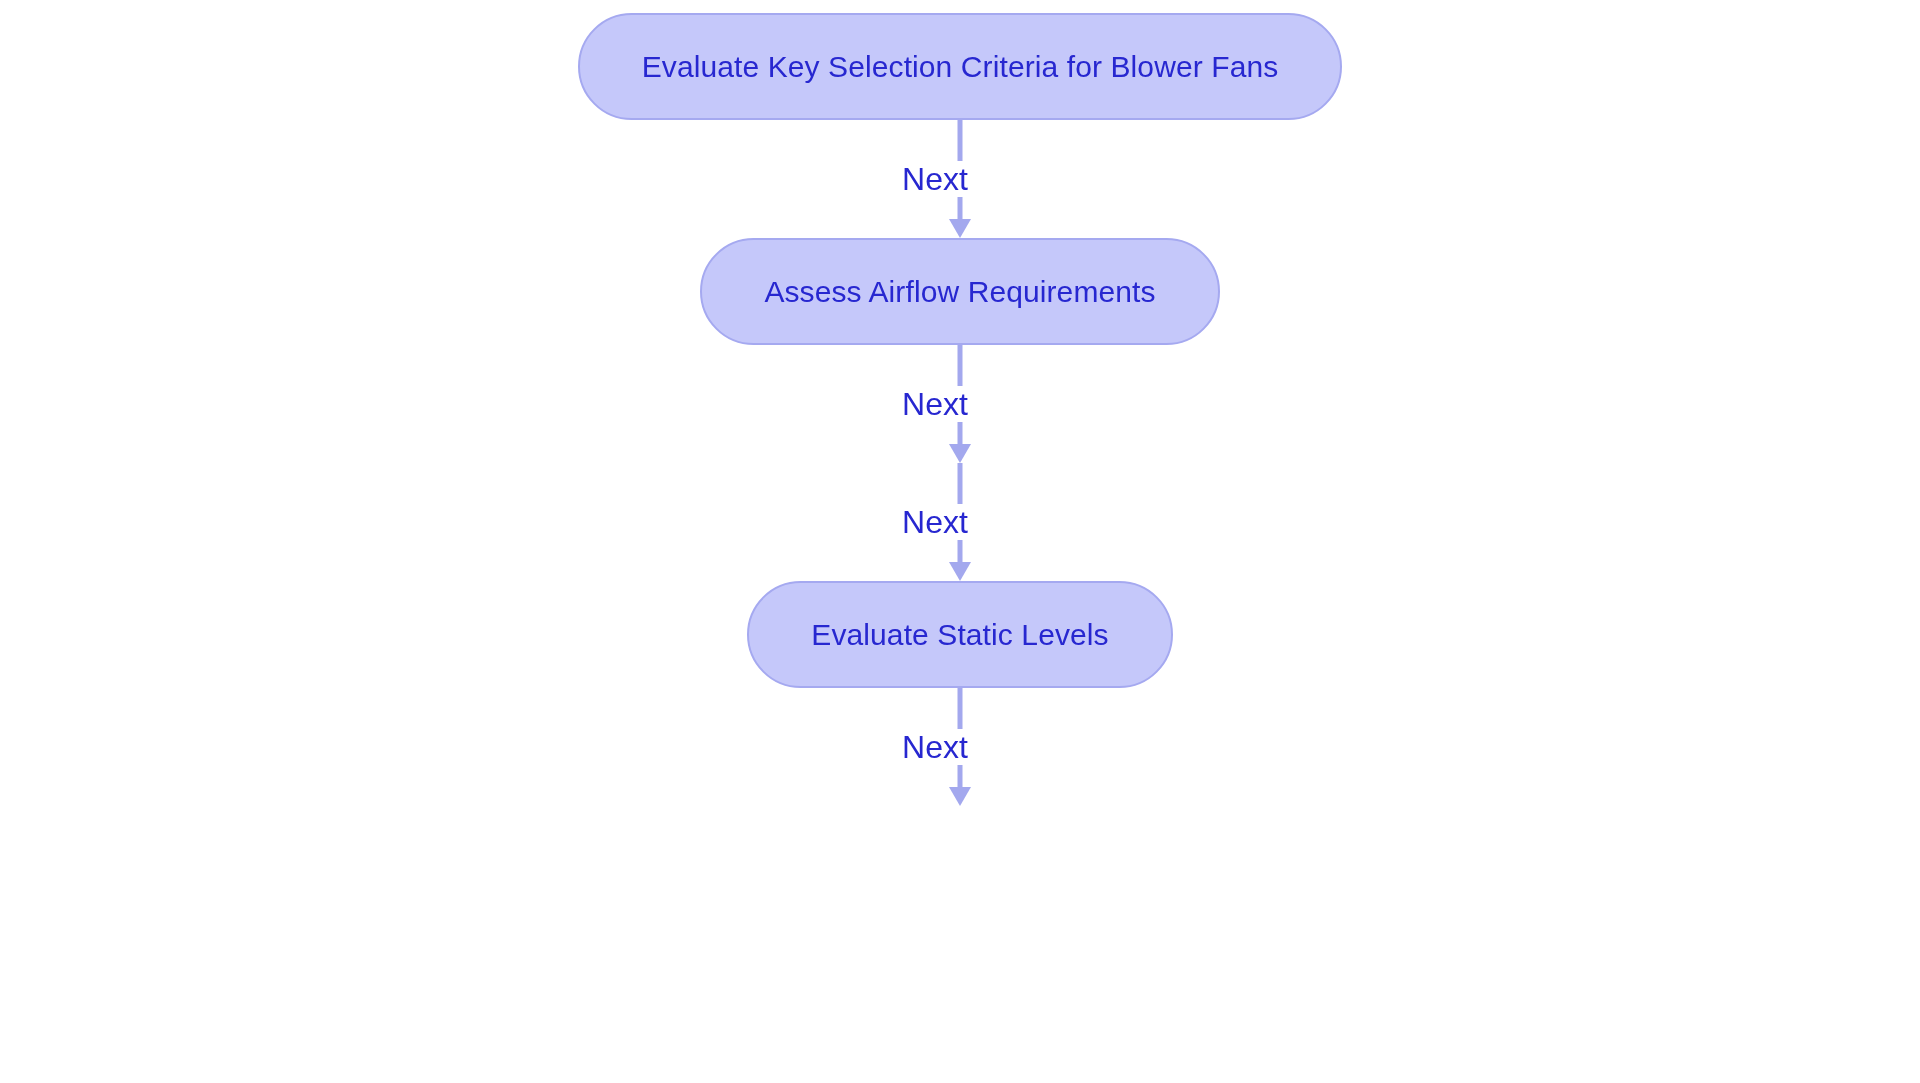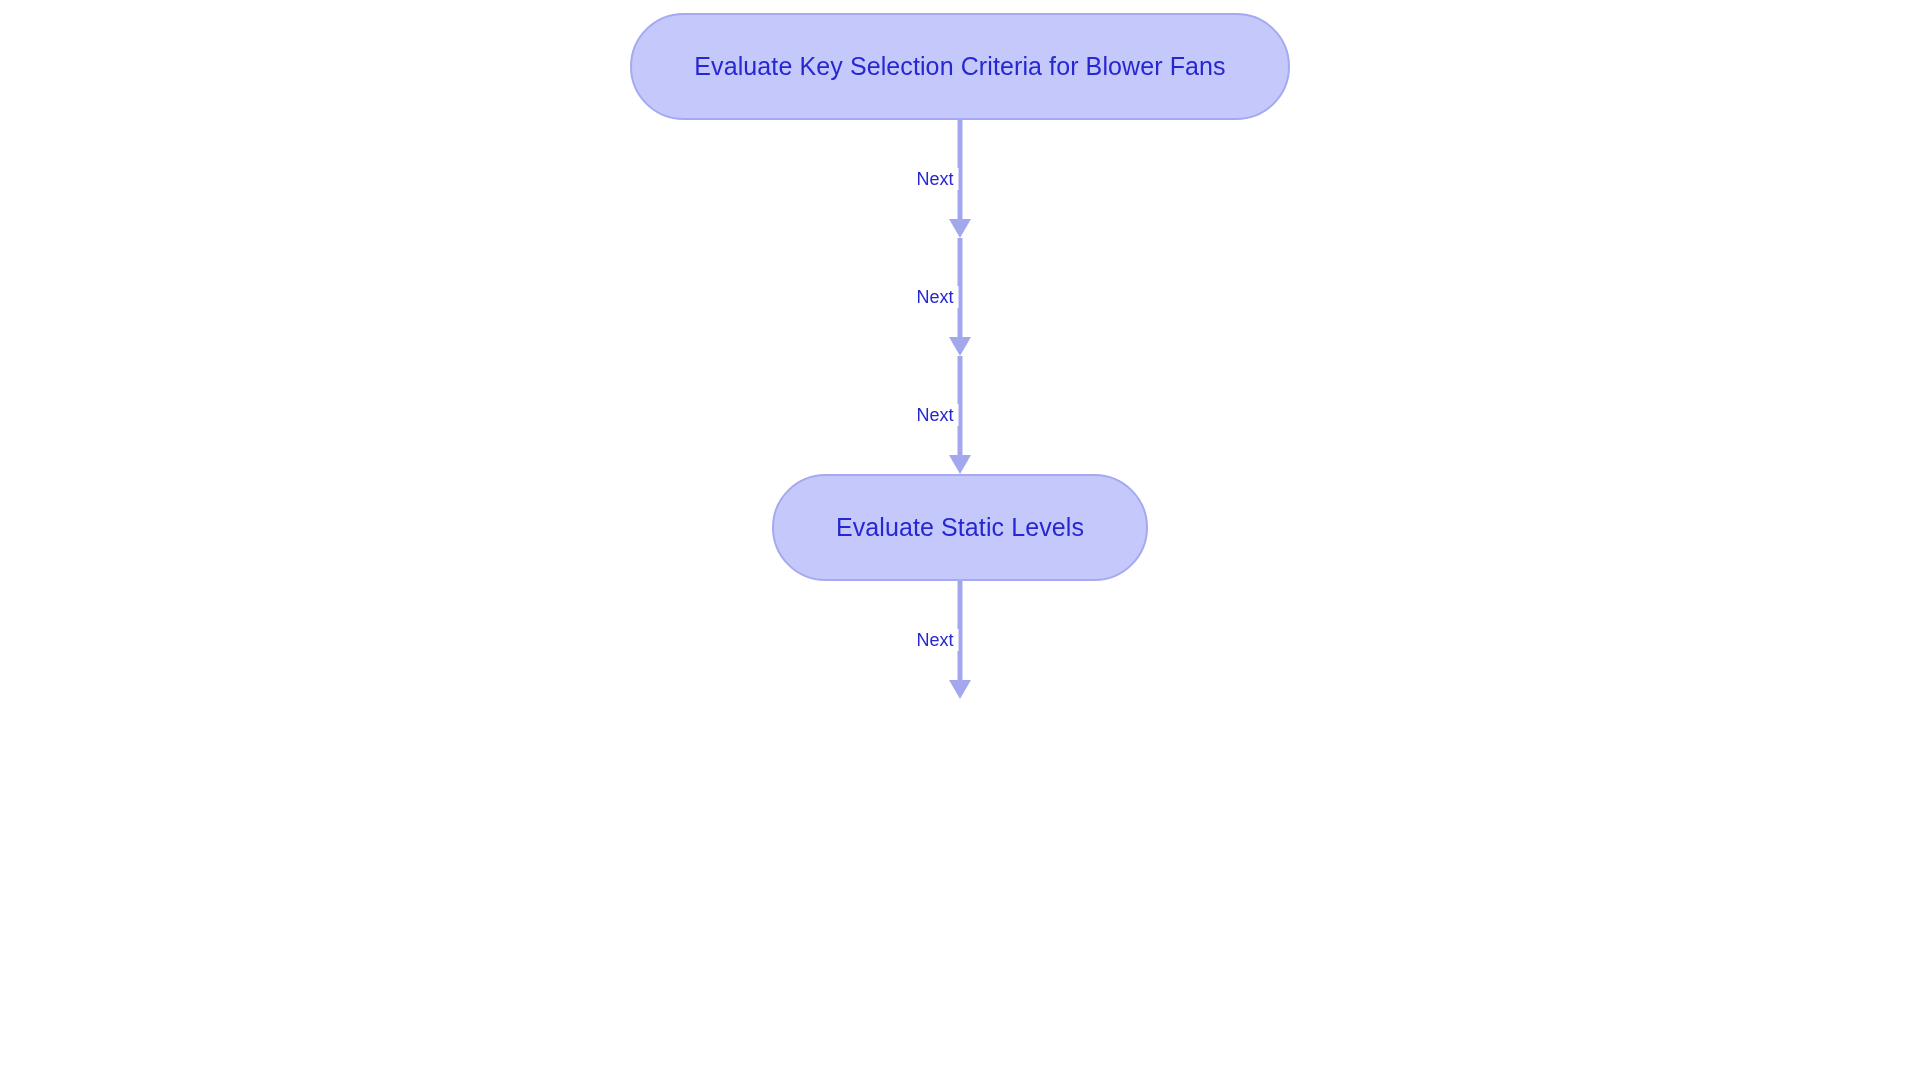--- a/index.html
+++ b/index.html
@@ -29,21 +29,21 @@
     background: #c5c8fa;
     border: 2px solid #a5a9f0;
     border-radius: 9999px;
     height: 107px;
     box-sizing: border-box;
     display: flex;
     align-items: center;
     justify-content: center;
     padding: 0 62px;
     color: #2727d0;
-    font-size: 25px;
+    font-size: 30px;
     font-family: "Liberation Sans", sans-serif;
     font-weight: 400;
     letter-spacing: 0.1px;
     white-space: nowrap;
   }
 
   .node-label {
     color: #2727d0;
     line-height: 1;
   }
@@ -79,21 +79,21 @@
     border-top: 19px solid #a3a8ee;
   }
 
   .connector-label {
     position: absolute;
     left: 50%;
     top: 50%;
     transform: translate(-50%, -50%);
     margin-left: -25px;
     color: #2727d0;
-    font-size: 18px;
+    font-size: 32px;
     font-family: "Liberation Sans", sans-serif;
     background: #ffffff;
     padding: 2px 5px;
     line-height: 1;
     z-index: 2;
   }
 </style>
 </head>
 <body>
 
@@ -102,20 +102,23 @@
   <div class="node">
     <span class="node-label">Evaluate Key Selection Criteria for Blower Fans</span>
   </div>
 
   <div class="connector">
     <div class="connector-line"></div>
     <div class="connector-arrowhead"></div>
     <span class="connector-label">Next</span>
   </div>
 
+  <div class="node">
+    <span class="node-label">Assess Airflow Requirements</span>
+  </div>
 
   <div class="connector">
     <div class="connector-line"></div>
     <div class="connector-arrowhead"></div>
     <span class="connector-label">Next</span>
   </div>
 
 
   <div class="connector">
     <div class="connector-line"></div>

